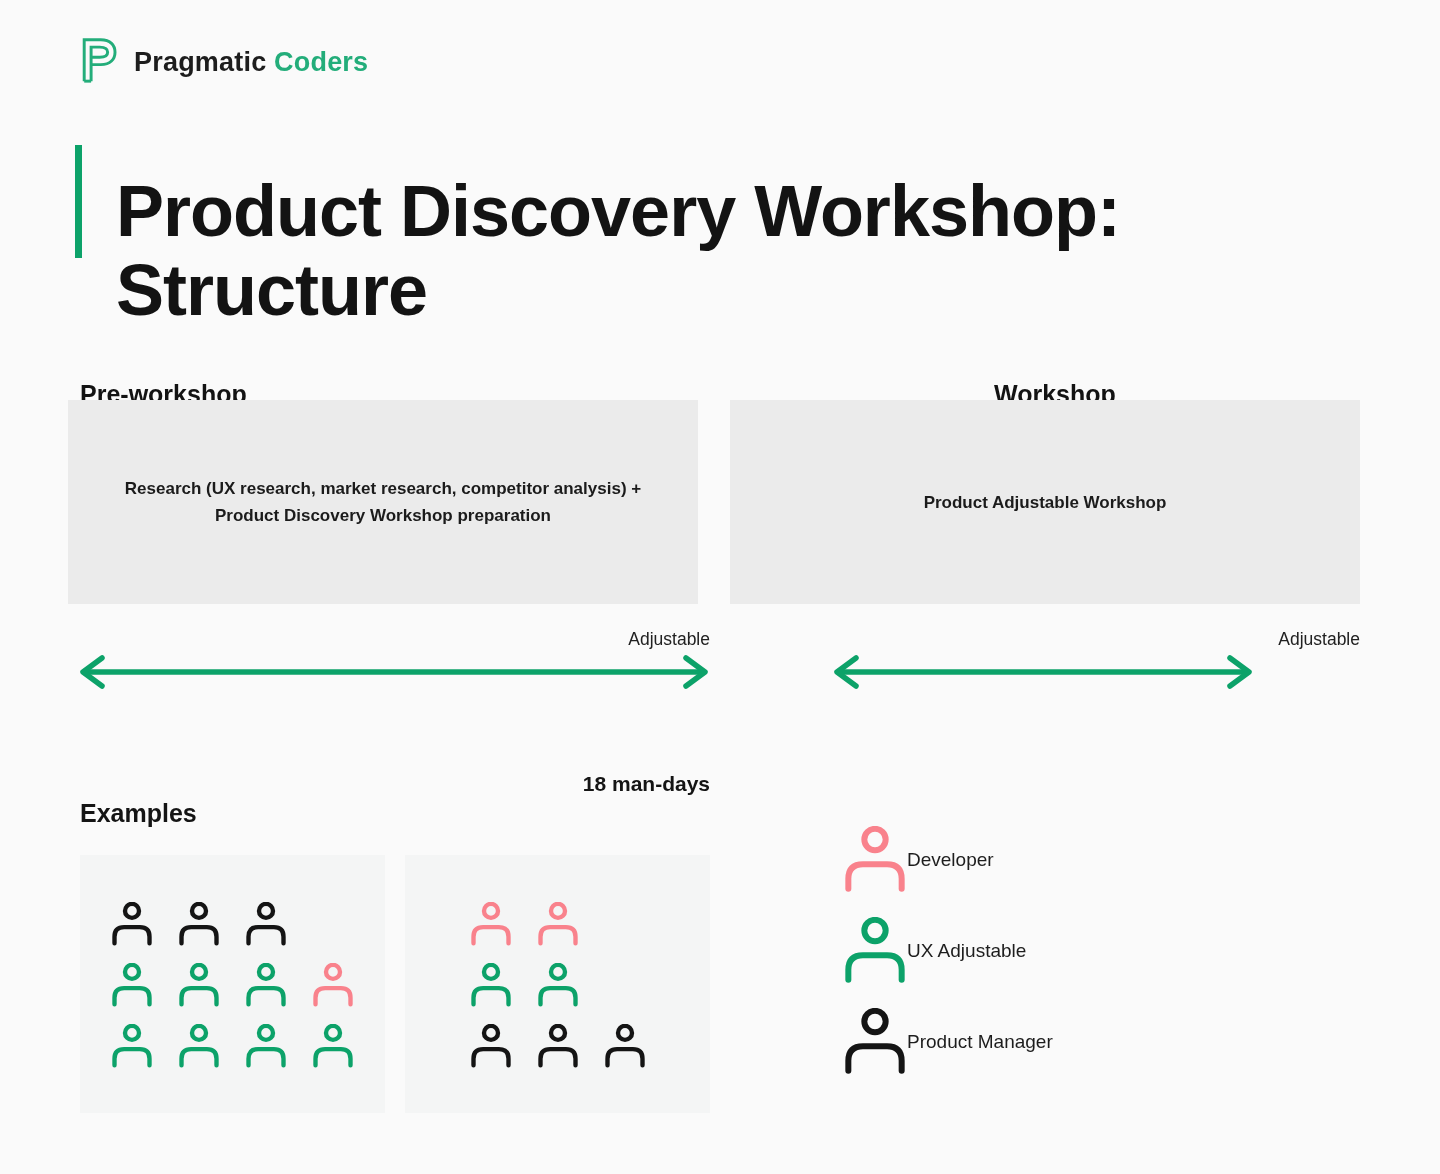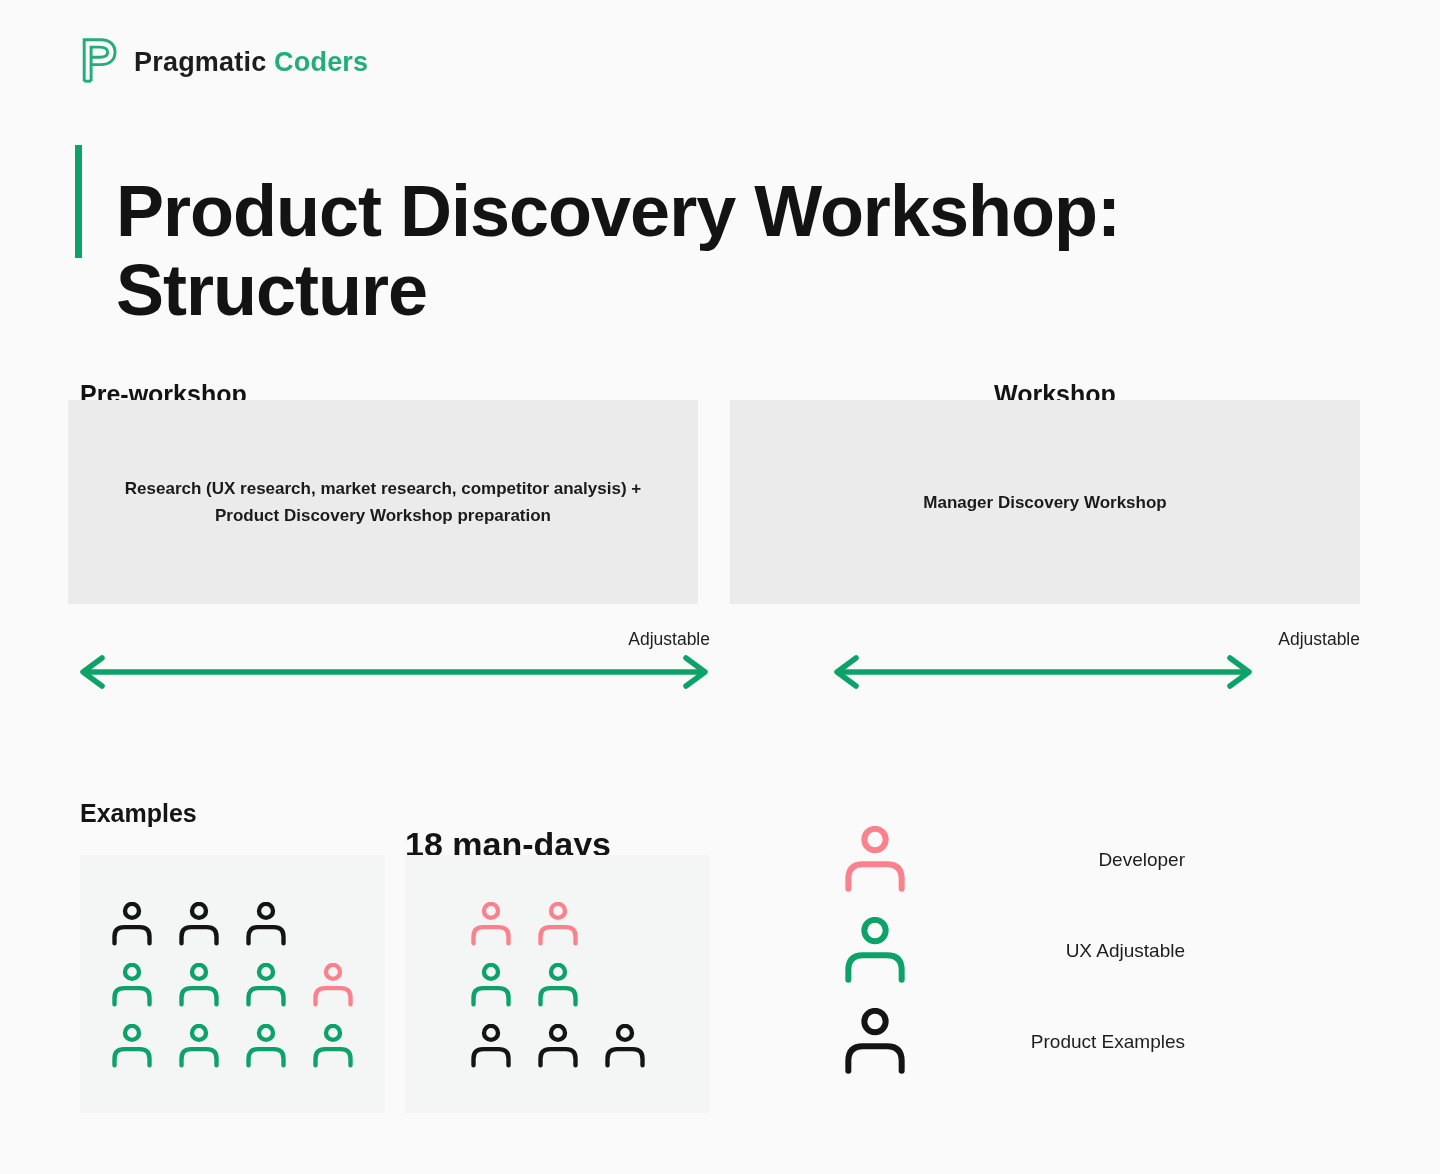--- a/index.html
+++ b/index.html
@@ -38,35 +38,35 @@
   .adjustable-label{position:absolute;top:629px;width:630px;text-align:right;
     font-size:17.5px;color:#212121;}
   .adjustable-label.a1{left:80px;}
   .adjustable-label.a2{left:730px;}
   .range-arrow{position:absolute;top:654px;}
   .range-arrow.r1{left:77px;}
   .range-arrow.r2{left:831px;}
 
   
   .examples-heading{position:absolute;left:80px;top:799px;font-size:25px;font-weight:700;}
-  .mandays-heading{position:absolute;left:405px;top:825px;width:305px;
-    font-size:34px;font-weight:700;}
+  .mandays-heading{position:absolute;left:405px;top:772px;width:305px;text-align:right;
+    font-size:21px;font-weight:700;}
   .example-box{position:absolute;top:855px;width:305px;height:258px;background:var(--panel-light);
     padding-top:47px;}
   .example-box.b1{left:80px;}
   .example-box.b2{left:405px;}
   .person-grid{width:fit-content;margin:0 auto;}
   .person-row{display:flex;gap:25px;margin-bottom:17px;}
   .person{display:inline-flex;width:42px;height:44px;}
 
   
   .legend{position:absolute;left:843px;top:826px;}
   .legend-row{display:flex;align-items:center;margin-bottom:24px;height:67px;}
   .legend-icon{display:inline-flex;width:64px;height:67px;}
-  .legend-label{width:278px;text-align:right;font-size:19px;color:#1d1d1d;}
+  .legend-label{width:278px;text-align:left;font-size:19px;color:#1d1d1d;}
 </style>
 </head>
 <body>
 
 <div class="canvas">
 
   <div class="logo">
     <span>
       <svg width="46" height="48" viewBox="0 0 50 52" fill="none">
         <path d="M10 49 V4 H28 C38.5 4 43.5 10 43.5 17.5 C43.5 25 38.5 31 28 31 H17.5" stroke="var(--logo-green)" stroke-width="3.2" fill="none"></path>
@@ -81,21 +81,21 @@
   <h1 class="page-title">Product Discovery Workshop: Structure</h1>
 
   <div class="phase-label left">Pre-workshop</div>
   <div class="phase-label right">Workshop</div>
 
   <div class="panel p1">
     <div class="panel-text">Research (UX research, market research, competitor analysis) +
 Product Discovery Workshop preparation</div>
   </div>
   <div class="panel p2">
-    <div class="panel-text">Manager Discovery Workshop</div>
+    <div class="panel-text">Product Adjustable Workshop</div>
   </div>
 
   <div class="adjustable-label a1">Adjustable</div>
   <div class="adjustable-label a2">Adjustable</div>
 
   <div class="range-arrow r1">
     <svg width="634" height="36" viewBox="0 0 634 36" fill="none">
       <line x1="8" y1="18" x2="626" y2="18" stroke="var(--green)" stroke-width="5.5"></line>
       <path d="M25 4 L6 18 L25 32" stroke="var(--green)" stroke-width="5.5" stroke-linecap="round" stroke-linejoin="round" fill="none"></path>
       <path d="M609 4 L628 18 L609 32" stroke="var(--green)" stroke-width="5.5" stroke-linecap="round" stroke-linejoin="round" fill="none"></path>
@@ -260,17 +260,17 @@
         </span>
       <span class="legend-label">UX Adjustable</span>
     </div>
     <div class="legend-row">
       <span class="legend-icon">
           <svg viewBox="0 0 48 50" width="64" height="67" fill="none">
             <circle cx="24" cy="10" r="8" stroke="#141414" stroke-width="4.5"></circle>
             <path d="M4 47 V39.5 Q4 28.5 15 28.5 H33 Q44 28.5 44 39.5 V47" stroke="#141414" stroke-width="4.5" stroke-linecap="round" fill="none"></path>
           </svg>
         </span>
-      <span class="legend-label">Product Examples</span>
+      <span class="legend-label">Product Manager</span>
     </div>
   </div>
 
 </div>
 
 </body></html>

